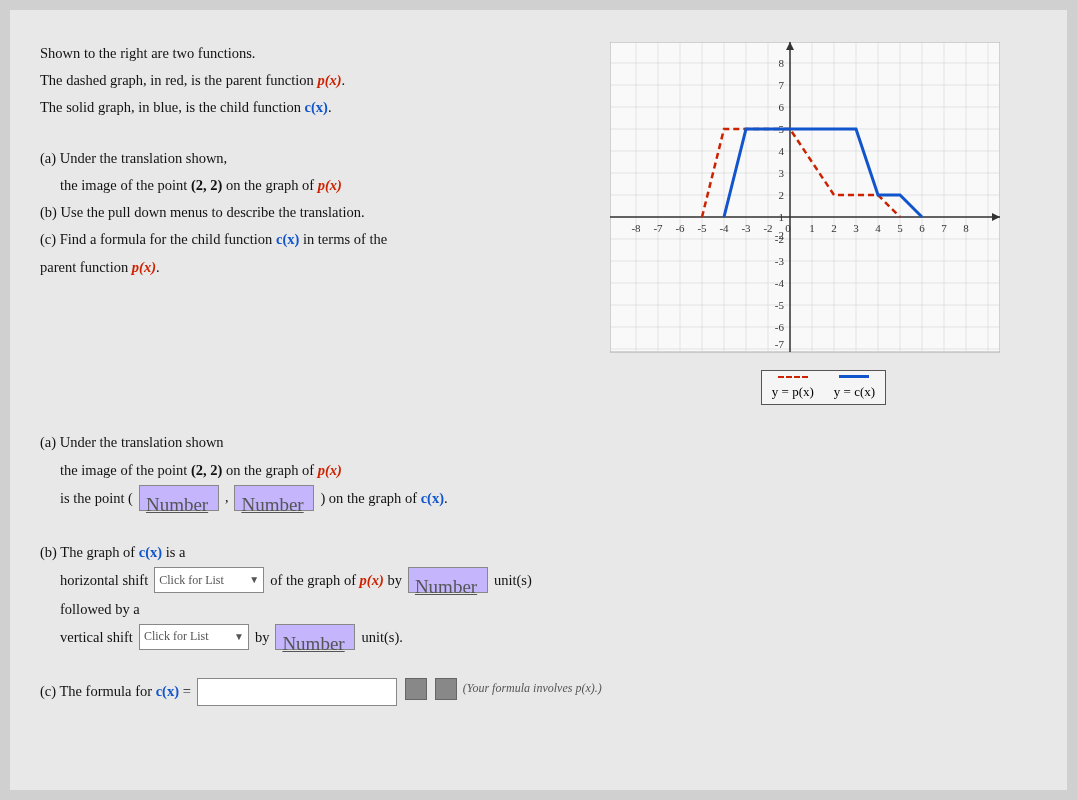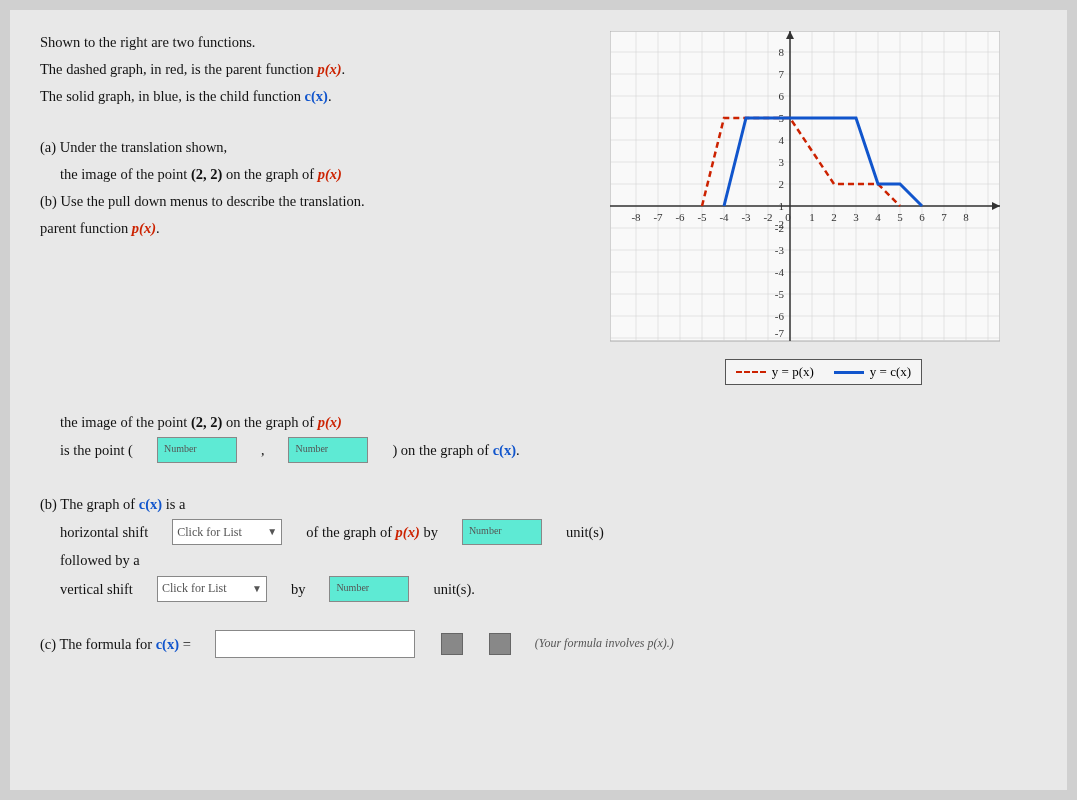--- a/index.html
+++ b/index.html
@@ -9,21 +9,21 @@
       display: flex;
       justify-content: center;
       align-items: flex-start;
       min-height: 800px;
       padding: 10px;
     }
     .page {
       background: #e8e8e8;
       width: 1057px;
       min-height: 780px;
-      padding: 21px 30px;
+      padding: 32px 30px;
       position: relative;
     }
     .top-section {
       display: flex;
       gap: 20px;
     }
     .text-left {
       flex: 0 0 550px;
       font-size: 14.5px;
       line-height: 1.6;
@@ -60,20 +60,21 @@
       padding: 4px 10px;
       width: fit-content;
       margin-left: auto;
       margin-right: auto;
       background: #f5f5f5;
     }
     .legend-item {
       display: flex;
       align-items: center;
       gap: 6px;
+      flex-direction: column;
     }
     .legend-line-dashed {
       width: 30px;
       height: 2px;
       border-top: 2.5px dashed #cc2200;
     }
     .legend-line-solid {
       width: 30px;
       height: 2px;
       border-top: 3px solid #1155cc;
@@ -86,28 +87,29 @@
       line-height: 1.8;
     }
     .bottom-section p {
       margin-bottom: 2px;
     }
     .indent2 { margin-left: 20px; }
 
     .input-number {
       display: inline-block;
       border: 1.5px solid #888;
-      background: #5eead4;
+      background: #c4b5fd;
       width: 80px;
       height: 26px;
       vertical-align: middle;
       text-align: left;
       padding: 2px 6px;
-      font-size: 10px;
+      font-size: 19px;
       color: #555;
+      text-decoration: underline;
     }
 
     .dropdown-select {
       display: inline-flex;
       align-items: center;
       border: 1.5px solid #888;
       background: #fff;
       height: 26px;
       padding: 2px 4px;
       font-size: 12px;
@@ -144,22 +146,22 @@
       width: 22px;
       height: 22px;
       background: #888;
       vertical-align: middle;
       margin-left: 2px;
       cursor: pointer;
       border: 1px solid #666;
     }
     .row-inline {
       display: flex;
-      align-items: center;
-      gap: 24px;
+      align-items: flex-start;
+      gap: 6px;
       flex-wrap: wrap;
       margin-bottom: 2px;
     }
   </style>
 </head>
 <body>
 
 <div class="page">
   <div class="top-section">
 
@@ -170,20 +172,23 @@
       </p>
       <p>
         <span>The solid graph, in blue, is the child function </span><span class="bold-blue">c(x)</span><span>.</span>
       </p>
       <br>
       <p><span>(a) Under the translation shown,</span></p>
       <p class="indent">
         <span>the image of the point </span><strong><span>(2, 2)</span></strong><span> on the graph of </span><span class="bold-red">p(x)</span>
       </p>
       <p>(b) Use the pull down menus to describe the translation.</p>
+      <p>
+        <span>(c) Find a formula for the child function </span><span class="bold-blue">c(x)</span><span> in terms of the</span>
+      </p>
       <p>
         <span>parent function </span><span class="bold-red">p(x)</span><span>.</span>
       </p>
     </div>
 
     <div class="graph-container">
       <svg class="graph-svg" viewBox="0 0 390 320" xmlns="http://www.w3.org/2000/svg">
 
         <rect x="0" y="0" width="390" height="310" fill="#f9f9f9" stroke="#aaa" stroke-width="1"></rect>
 
@@ -284,20 +289,21 @@
         <div class="legend-item">
           <div class="legend-line-solid"></div>
           <span>y = c(x)</span>
         </div>
       </div>
     </div>
   </div>
 
   <div class="bottom-section">
     
+    <p>(a) Under the translation shown</p>
     <p class="indent2">
       <span>the image of the point </span><strong><span>(2, 2)</span></strong><span> on the graph of </span><span class="bold-red">p(x)</span>
     </p>
     <div class="indent2 row-inline">
       <span>is the point (</span>
       <span class="input-number">Number</span>
       <span style="font-size:14px;">,</span>
       <span class="input-number">Number</span>
       <span>
         <span>) on the graph of </span><span class="bold-blue">c(x)</span><span>.</span>

